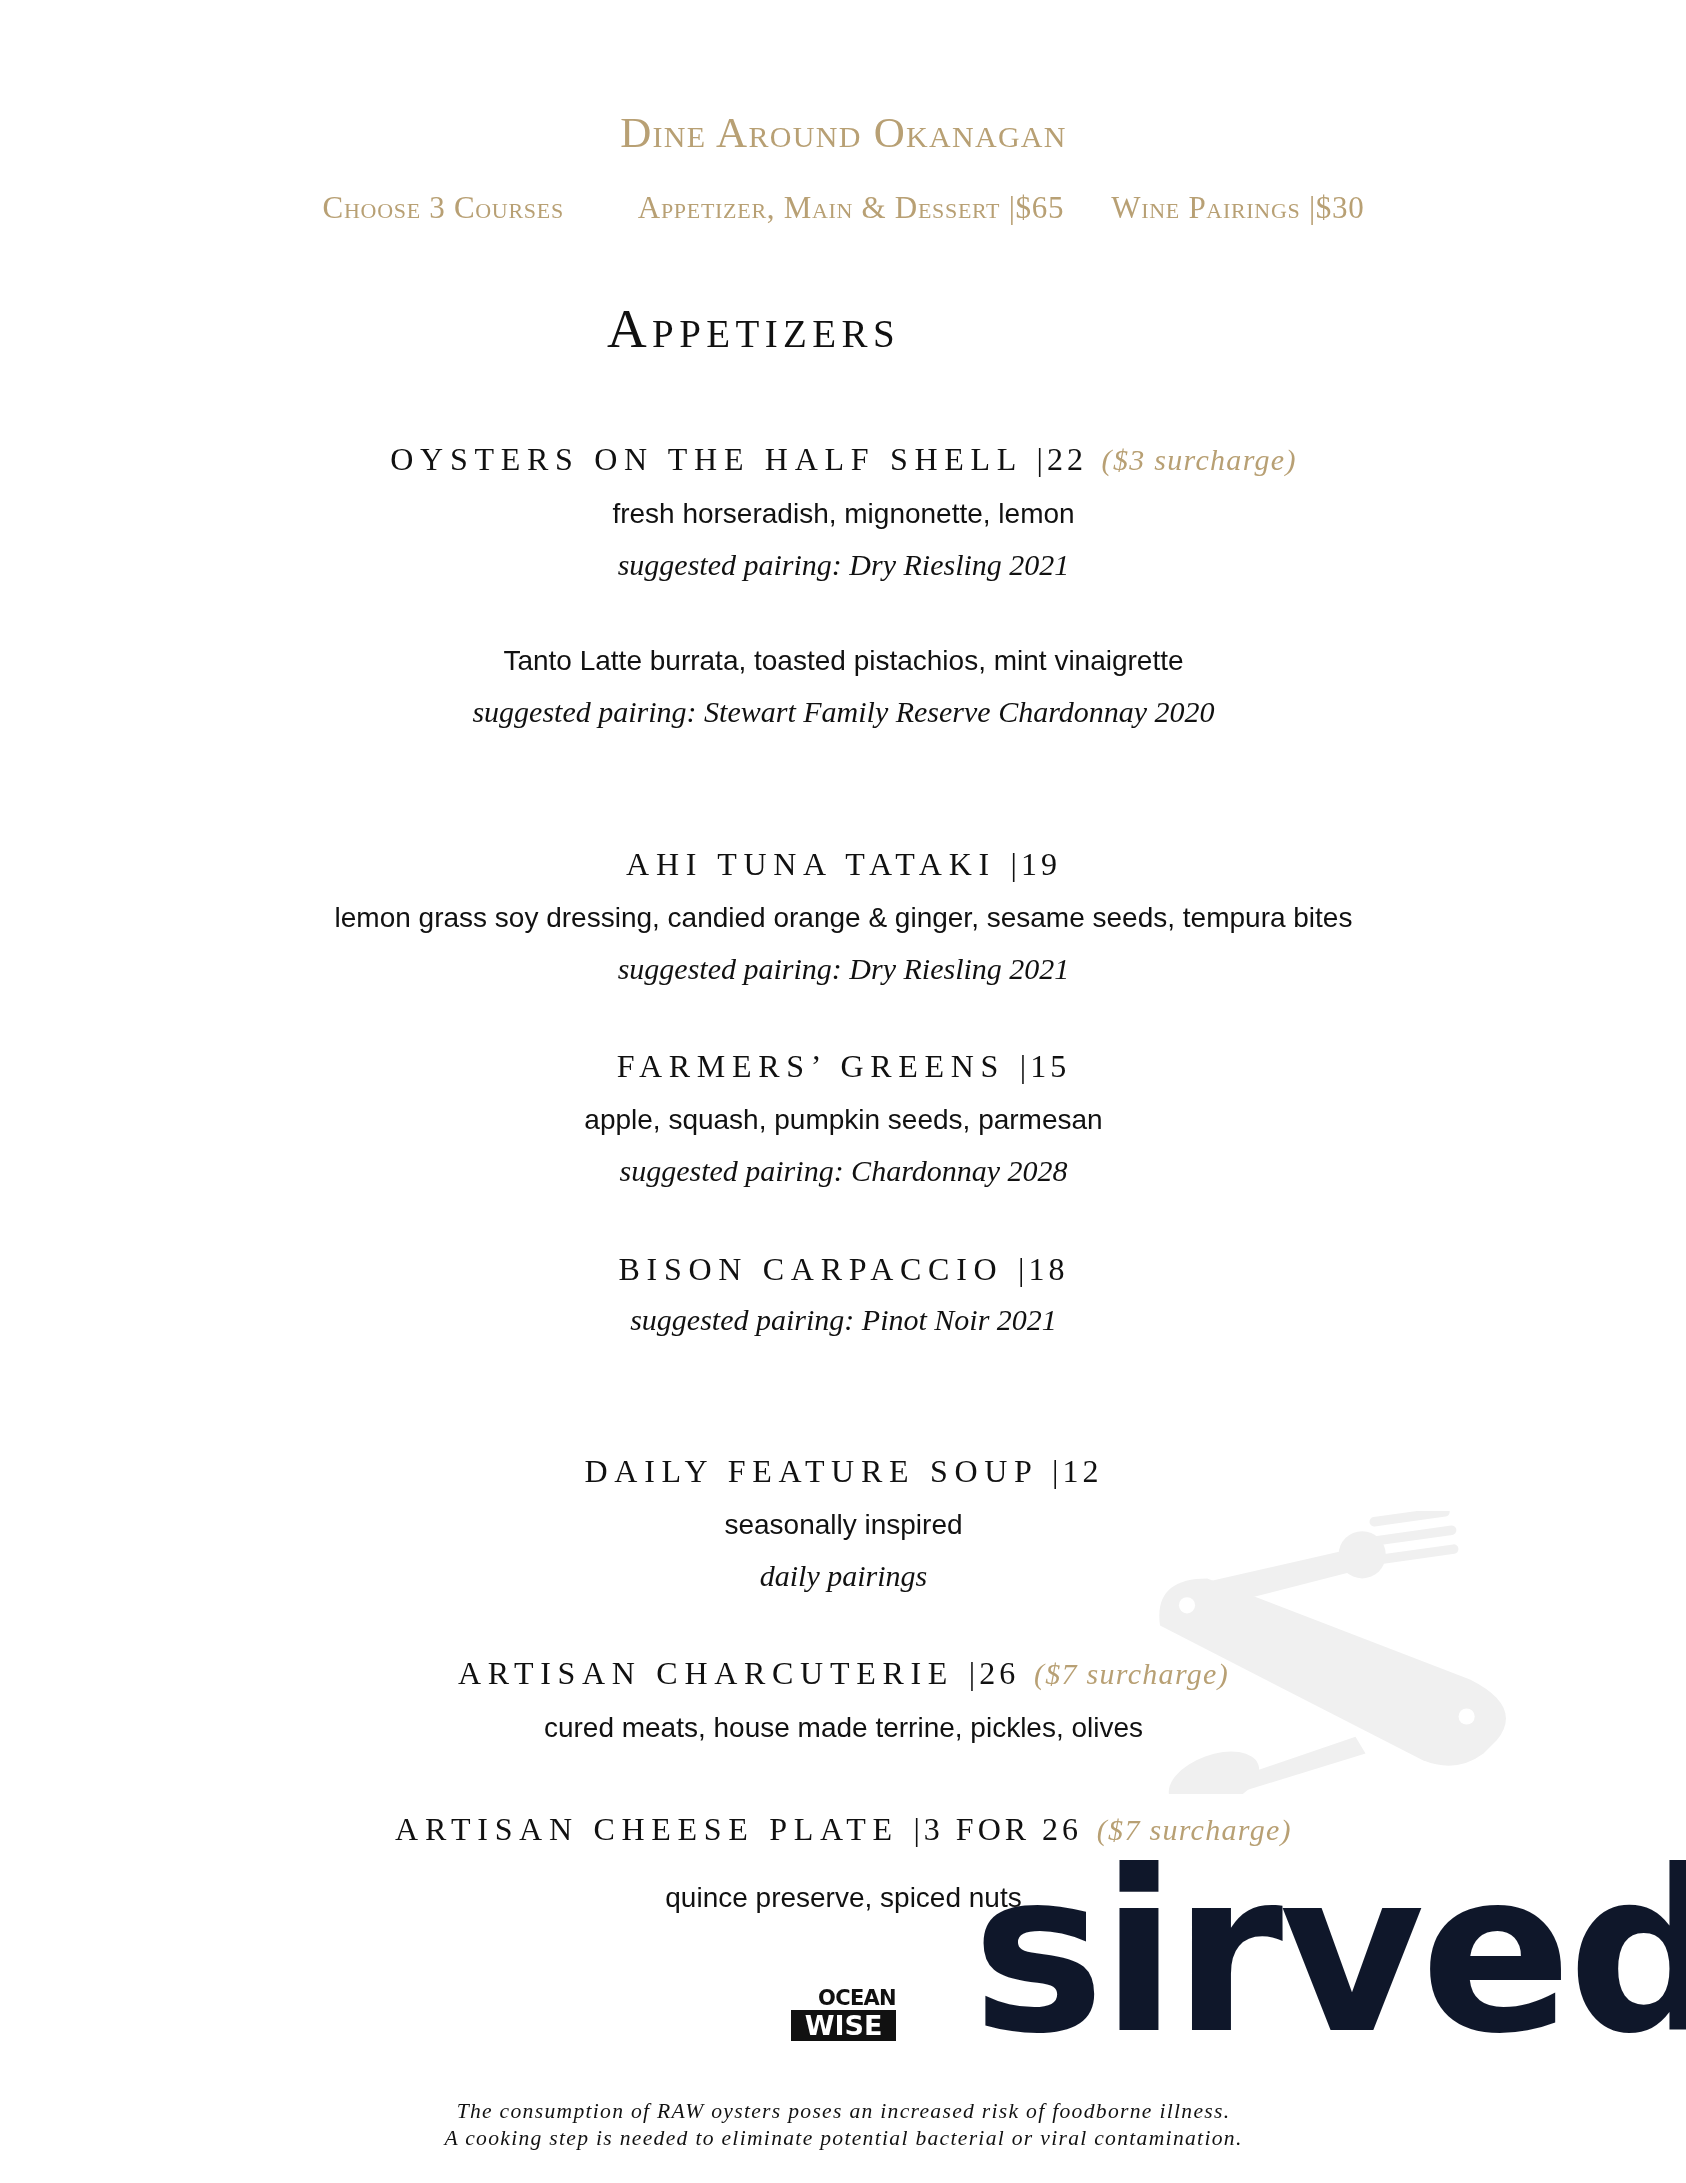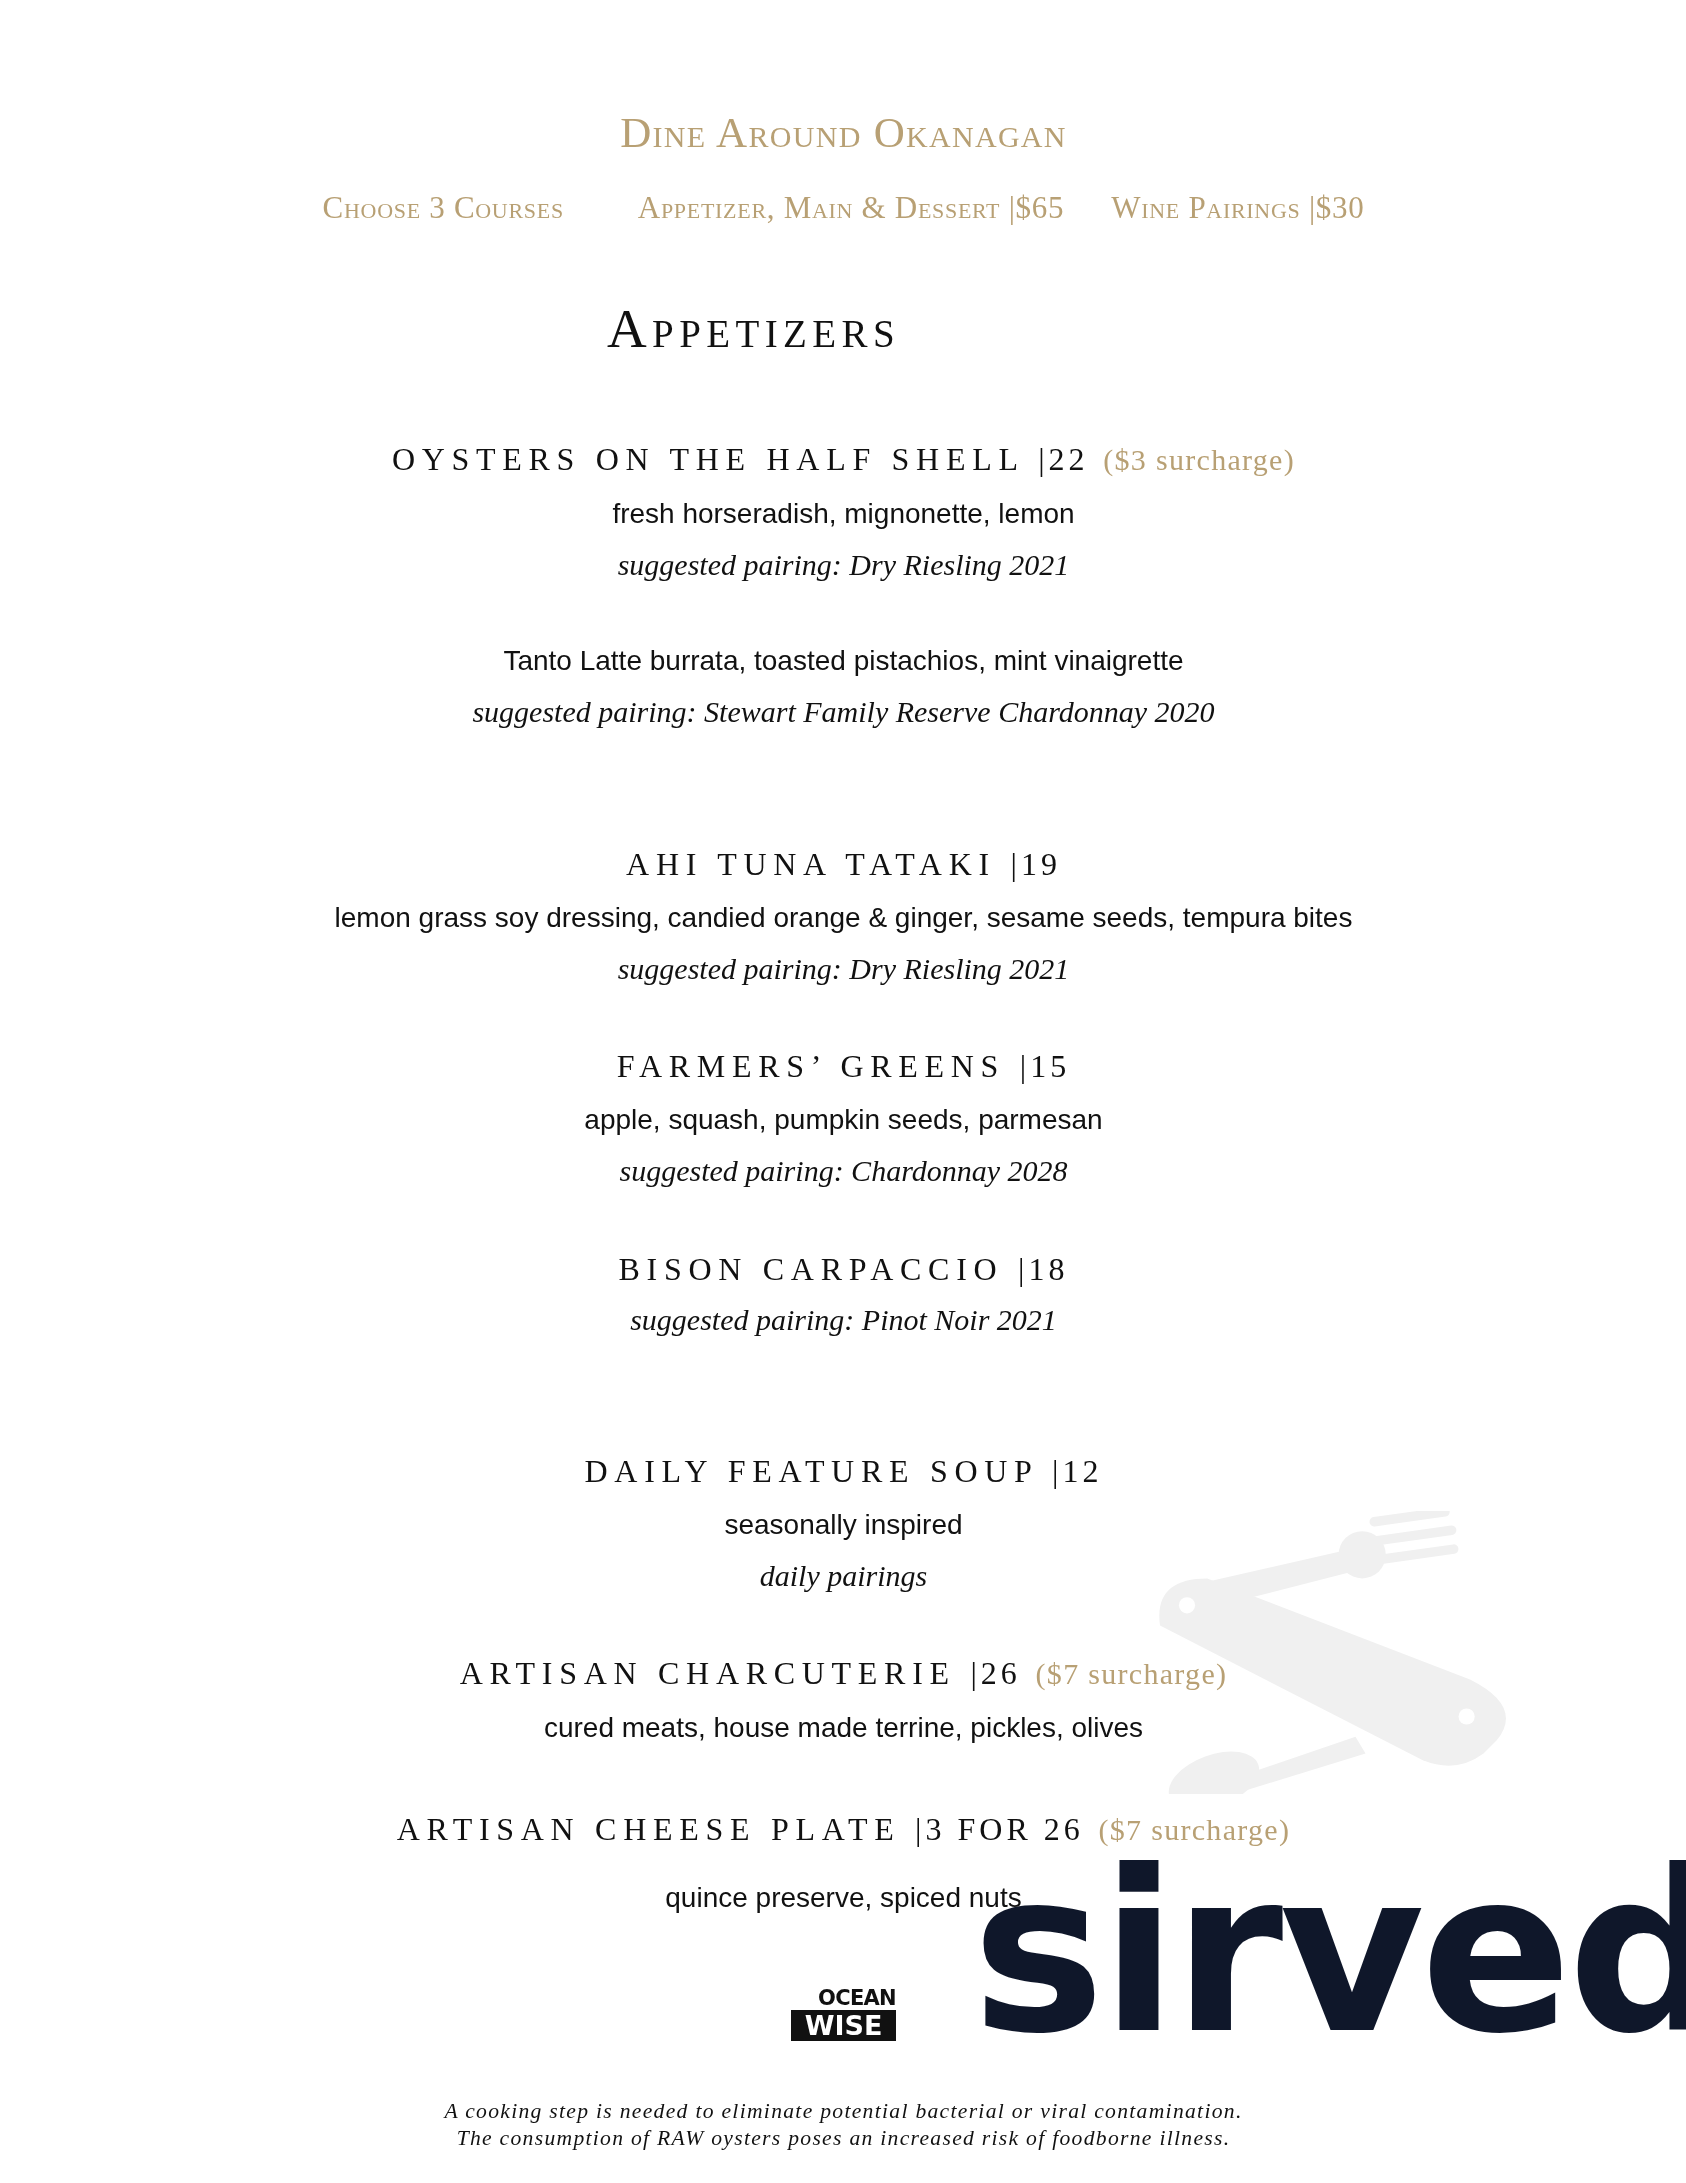--- a/index.html
+++ b/index.html
@@ -34,21 +34,21 @@
     font-size: 55px; font-variant: small-caps; letter-spacing: 5.4px; color: #111;
   }
 
   .items { position: absolute; top: 432px; left: 0; width: 1687px; }
   .item { text-align: center; position: absolute; left: 0; width: 1687px; }
   .item-name {
     font-size: 32px; letter-spacing: 6.7px; color: #111; text-transform: uppercase; white-space: nowrap;
     line-height: 54px;
   }
   .item-name .sep { letter-spacing: 4px; }
-  .item-name .surcharge { text-transform: none; letter-spacing: 1.3px; font-size: 30px; }
+  .item-name .surcharge { text-transform: none; font-style: italic; letter-spacing: 1.3px; font-size: 30px; }
   .item-desc { font-size: 28px; color: #111; line-height: 54px; margin-top: 0px; }
   .item-pair { font-size: 30px; font-style: italic; color: #111; line-height: 47px; }
 
   .logo {
     position: absolute; left: 791px; top: 1987px; width: 105px; height: 54px;
   }
   .logo-top {
     font-family: "DejaVu Sans", sans-serif; font-weight: bold; font-size: 21px; color: #111;
     line-height: 23px; letter-spacing: -0.7px; text-align: right;
   }
@@ -163,17 +163,17 @@
       <div class="item-desc sans" style="margin-top:13.5px">quince preserve, spiced nuts</div>
     </div>
   </div>
 
   <div class="logo">
     <div class="logo-top">OCEAN</div>
     <div class="logo-bottom">WISE</div>
   </div>
 
   <div class="disclaimer serif">
+    <div>The consumption of RAW oysters poses an increased risk of foodborne illness.</div>
     <div>A cooking step is needed to eliminate potential bacterial or viral contamination.</div>
-    <div>The consumption of RAW oysters poses an increased risk of foodborne illness.</div>
   </div>
 </div>
 
 
 </body></html>

